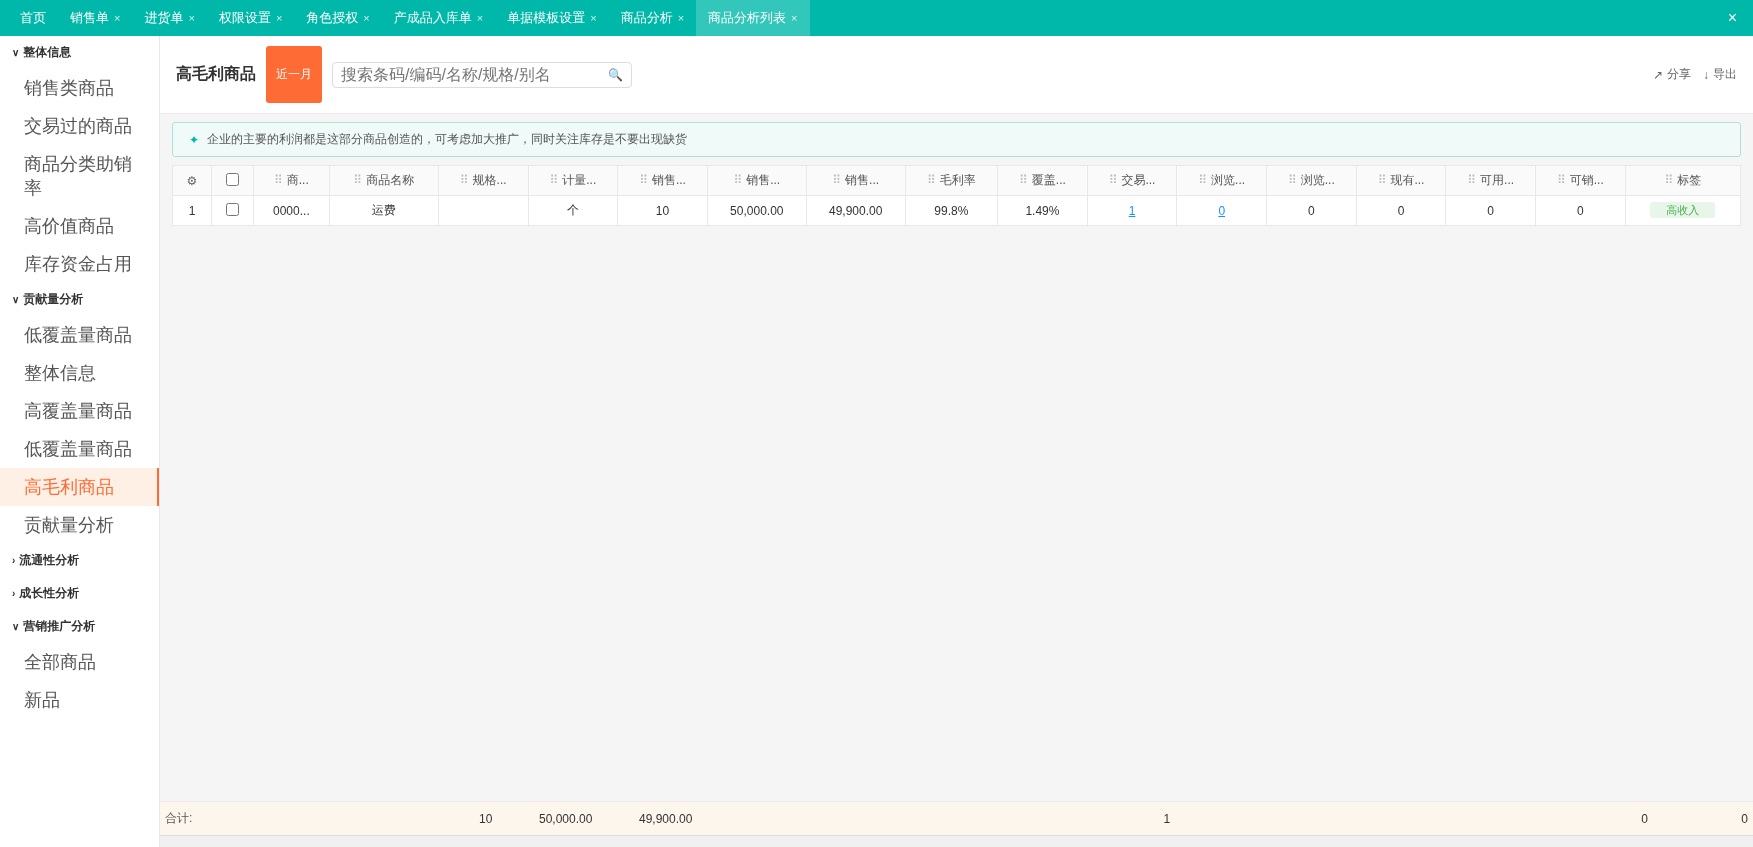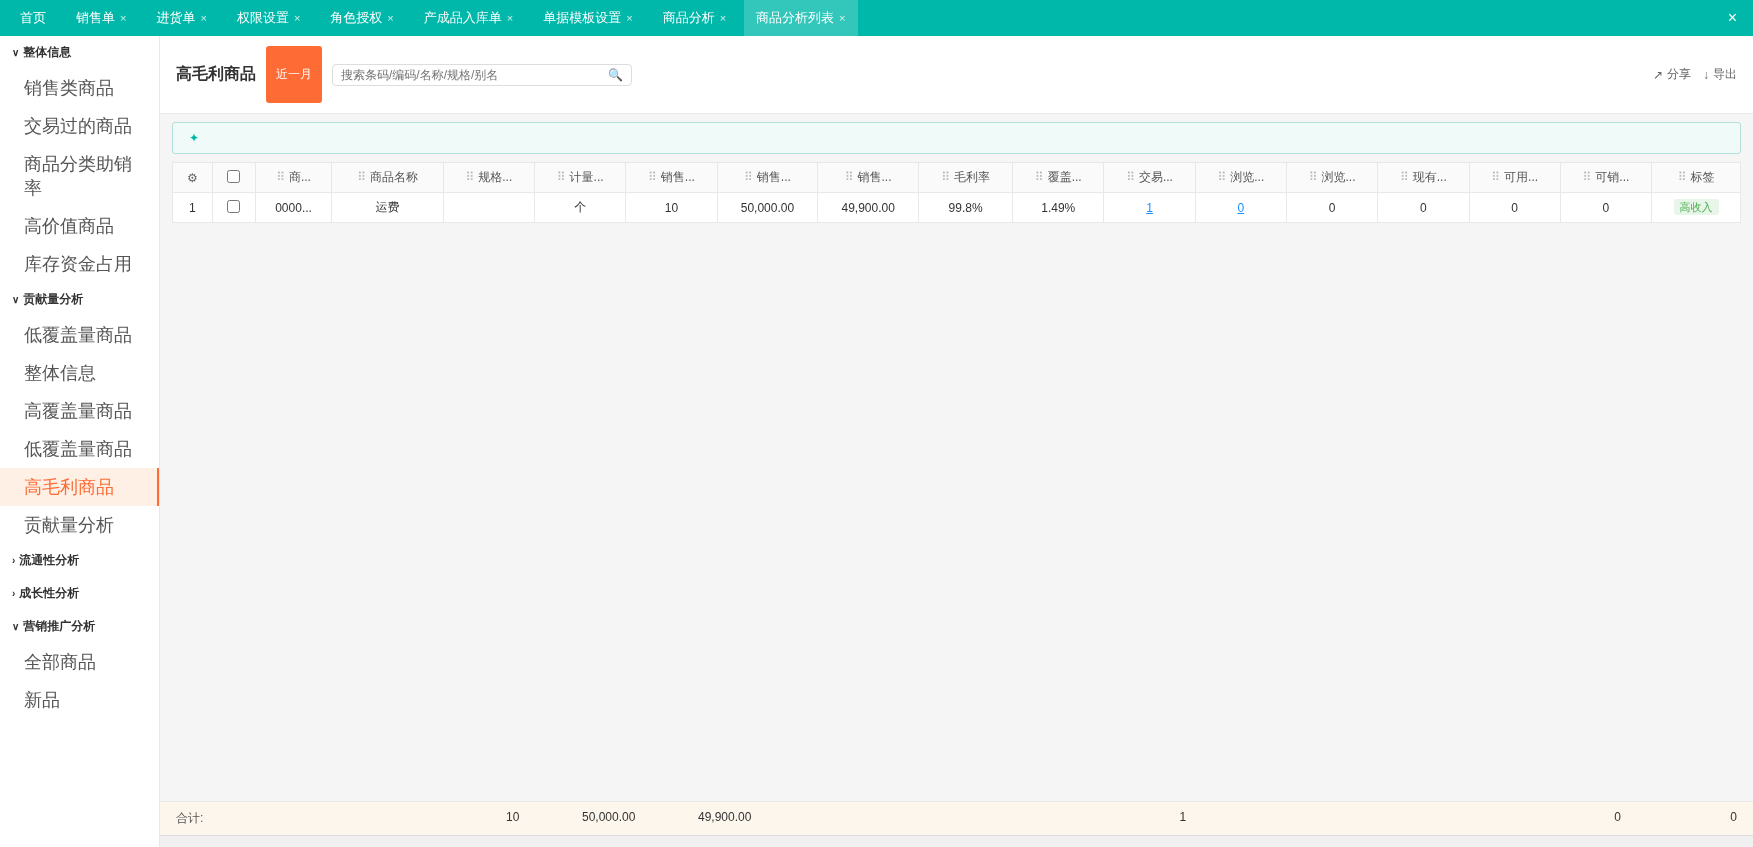--- a/index.html
+++ b/index.html
@@ -117,21 +117,21 @@
       align-items: center;
       border: 1px solid #ddd;
       border-radius: 4px;
       padding: 3px 8px;
       flex: 1;
       max-width: 300px;
     }
     .search-box input {
       border: none;
       outline: none;
-      font-size: 12px;
+      font-size: 16px;
       color: #999;
       width: 100%;
     }
     .search-icon { color: #999; cursor: pointer; }
     .header-actions {
       margin-left: auto;
       display: flex;
       gap: 12px;
       align-items: center;
     }
@@ -187,34 +187,34 @@
       border: 1px solid #e8e8e8;
       padding: 6px 8px;
       text-align: center;
       color: #333;
       white-space: nowrap;
     }
     .col-resize { color: #bbb; margin-right: 4px; cursor: col-resize; }
     .tag-high-income {
       background: #e8f5e9;
       color: #4caf50;
-      padding: 2px 6px;
+      padding: 2px 16px;
       border-radius: 3px;
       font-size: 11px;
     }
     .link-cell { color: #1890ff; text-decoration: underline; cursor: pointer; }
 
     
     .table-footer {
       background: #fdf6ec;
       border-top: 1px solid #e8e8e8;
       display: flex;
-      align-items: flex-start;
-      padding: 8px 16px;
-      gap: 36px;
+      align-items: center;
+      padding: 8px 5px;
+      gap: 20px;
       font-size: 12px;
       color: #333;
       flex-shrink: 0;
     }
     .footer-label { color: #555; }
     .footer-val { min-width: 80px; text-align: right; }
 
     
     .bottom-scrollbar {
       height: 12px;
@@ -223,21 +223,21 @@
     }
 
     
     .gear-icon { cursor: pointer; color: #666; }
   </style>
 </head>
 <body>
 
 <div class="top-nav">
 
-  <div id="nav-items-container" style="display:flex;align-items:flex-start;flex:1;gap:6px;">
+  <div id="nav-items-container" style="display:flex;align-items:flex-start;flex:1;">
       <div class="nav-item">首页</div>
       <div class="nav-item">销售单<span class="close-btn">×</span></div>
       <div class="nav-item">进货单<span class="close-btn">×</span></div>
       <div class="nav-item">权限设置<span class="close-btn">×</span></div>
       <div class="nav-item">角色授权<span class="close-btn">×</span></div>
       <div class="nav-item">产成品入库单<span class="close-btn">×</span></div>
       <div class="nav-item">单据模板设置<span class="close-btn">×</span></div>
       <div class="nav-item">商品分析<span class="close-btn">×</span></div>
       <div class="nav-item active">商品分析列表<span class="close-btn">×</span></div>
     </div>
@@ -298,20 +298,21 @@
         </span>
         <span class="action-btn">
           <span>↓</span>
           <span>导出</span>
         </span>
       </div>
     </div>
 
     <div class="info-banner">
       <span class="info-icon">✦</span>
+      <span>企业的主要的利润都是这部分商品创造的，可考虑加大推广，同时关注库存是不要出现缺货</span>
     </div>
 
     <div class="table-wrapper">
       <table>
         <thead id="table-head">
             <tr>
               <th><span class="gear-icon">⚙</span></th>
               <th><input type="checkbox" style=""></th>
               <th><span class="col-resize">⠿</span>商...</th>
               <th><span class="col-resize">⠿</span>商品名称</th>

